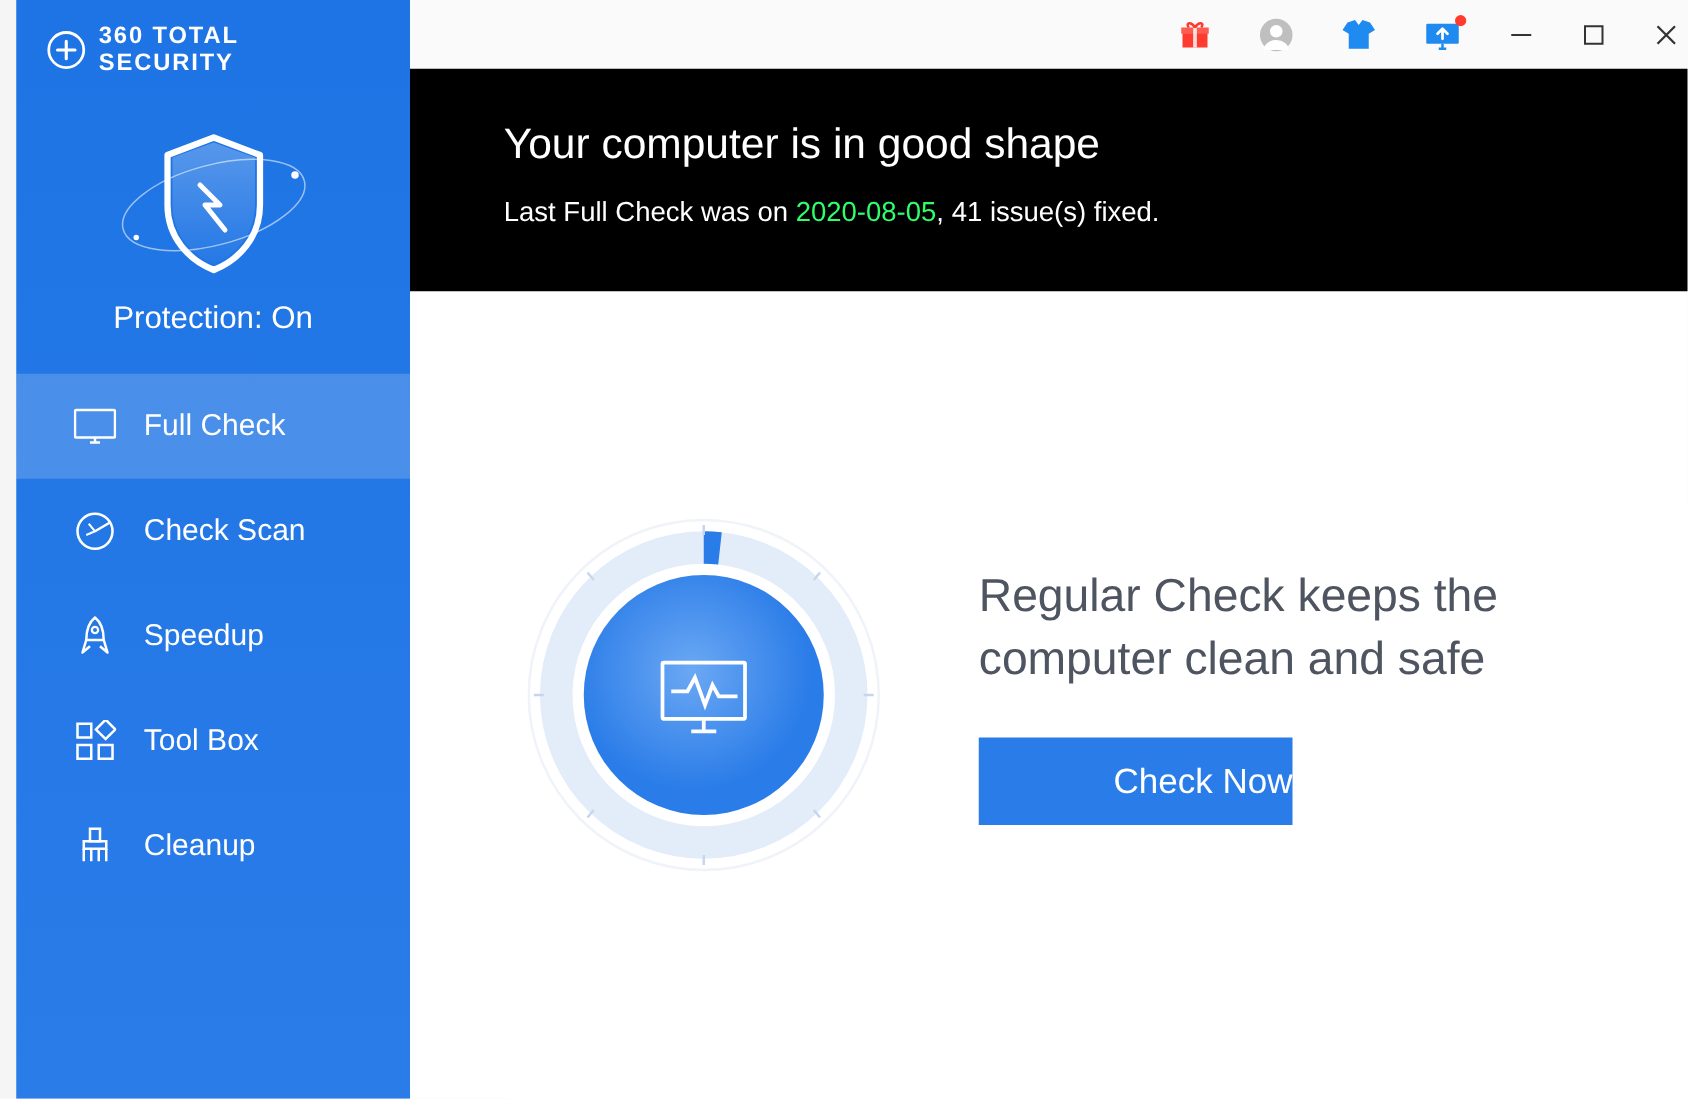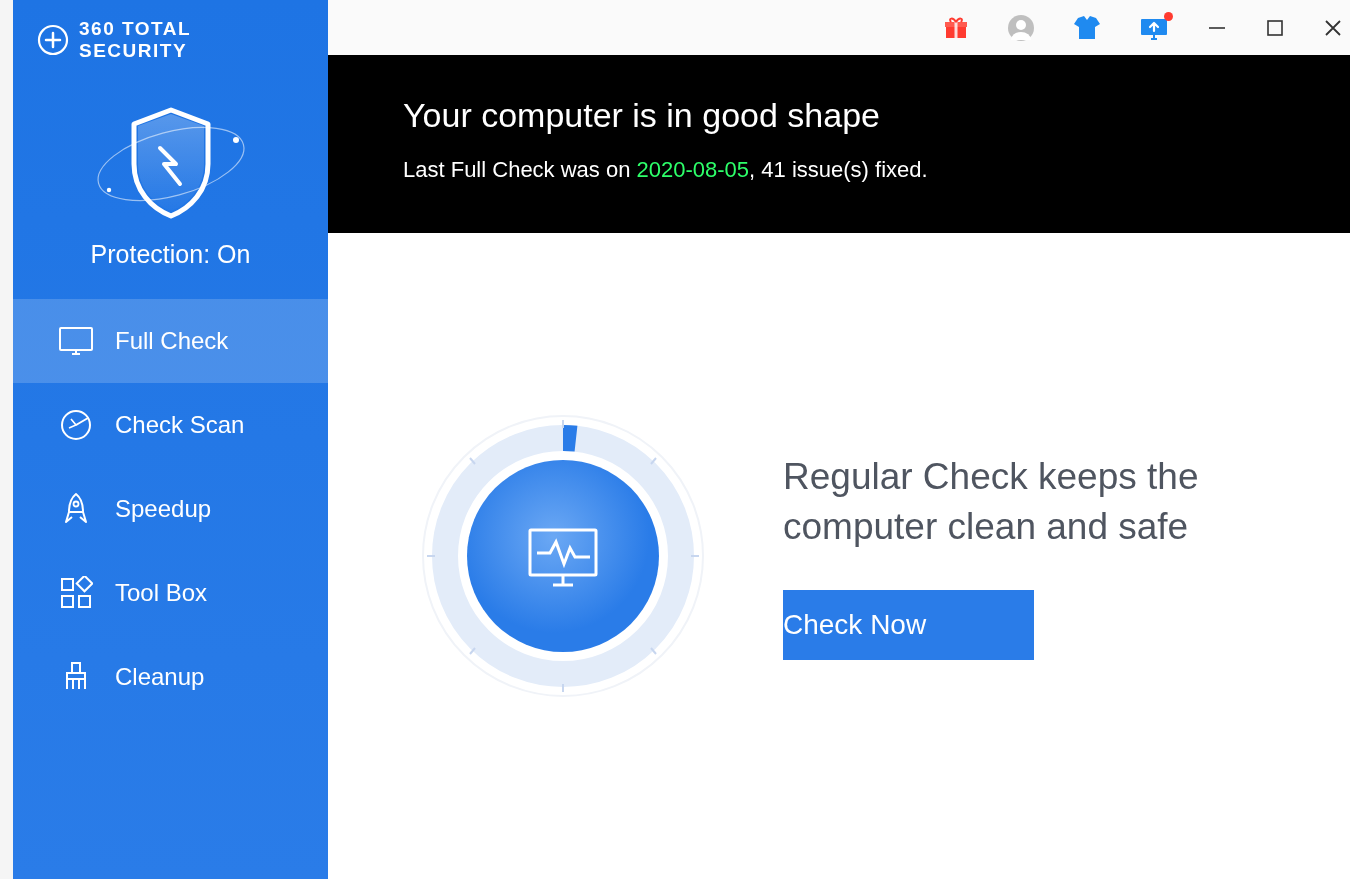--- a/index.html
+++ b/index.html
@@ -142,21 +142,21 @@
   font-size: 37px;
   color: #4f5560;
   font-weight: 300;
   line-height: 1.35;
   max-width: 430px;
 }
 .check-now-btn {
   margin-top: 38px;
   display: inline-flex;
   align-items: center;
-  justify-content: flex-start;
+  justify-content: flex-end;
   width: 251px;
   height: 70px;
   background: #2a7ce8;
   color: #fff;
   font-size: 28px;
   font-weight: 300;
   cursor: pointer;
   user-select: none;
 }
 </style>

